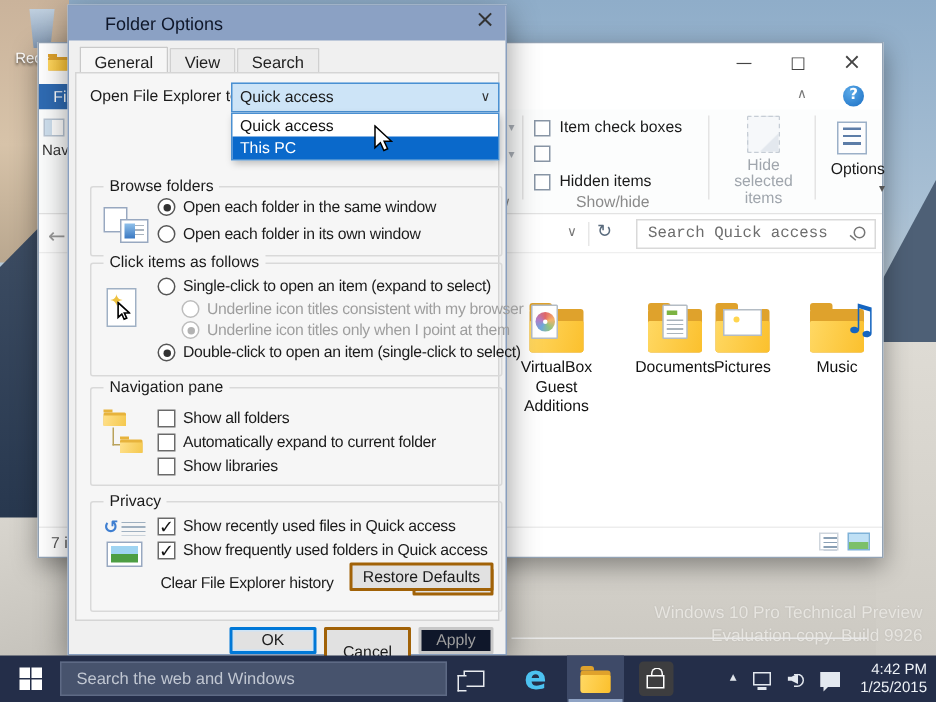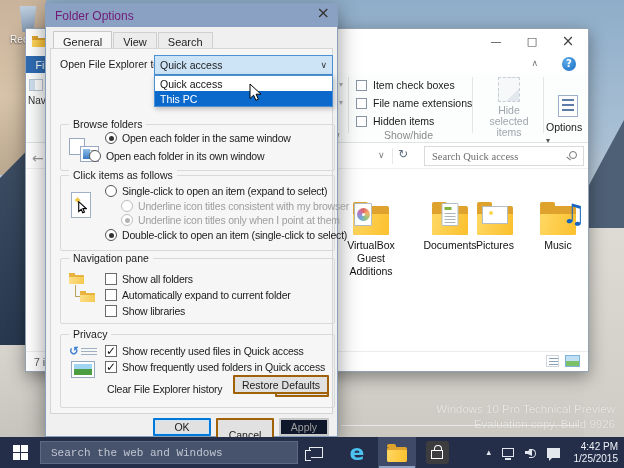--- a/index.html
+++ b/index.html
@@ -63,51 +63,51 @@
   .x-ribbon{position:absolute;left:0;top:44px;right:0;height:70px;background:#fcfdfd;border-bottom:1px solid #e3e3e3}
   .x-sep{position:absolute;top:4px;height:56px;width:1px;background:#e4e4e4}
   .x-cvrow{position:absolute;left:300px;display:flex;align-items:center;gap:2px;color:#b9bfc7}
   .x-cvbox{width:11px;height:11px;border:1px solid #c4cad2;background:#eef1f4}
   .x-cvrow .g-tri{font-size:8px;color:#aab0b8}
   .x-rchk{position:absolute;left:330px;display:flex;align-items:center;gap:6px;font-size:10.5px;color:#1a1a1a}
   .x-grplbl{position:absolute;top:56px;font-size:10.5px;color:#8a8a8a}
   .x-hide{position:absolute;left:452px;top:2px;width:62px;text-align:center;color:#a0a6ad}
   .x-hide-ico{width:22px;height:25px;margin:2px auto 3px;border:1px dashed #c6cdd5;background:linear-gradient(135deg,#f6f8fa 72%,#e3e8ee 72%);border-radius:1px}
   .x-hide-l{font-size:10.5px;line-height:11px}
-  .x-opts{position:absolute;left:520px;top:20px;width:44px;text-align:left}
+  .x-opts{position:absolute;left:520px;top:6px;width:44px;text-align:right}
   .x-opts-ico{width:20px;height:22px;margin:2px auto 4px;background:#fdfdfe;border:1px solid #9bb0c8;padding:3px 3px}
   .x-opts-ico i{display:block;height:100%;background:repeating-linear-gradient(180deg,#5d7da8 0 1.5px,transparent 1.5px 5px)}
   .x-opts-l{font-size:10.5px;color:#1a1a1a}
   .x-opts .g-tri{font-size:8px;color:#555}
   .x-addr{position:absolute;left:0;top:114px;right:0;height:26px;background:#fff;border-bottom:1px solid #efefef}
   .x-addr .g-chevd{position:absolute;left:352px;top:8px;font-size:9px;color:#777}
   .x-addr .g-refresh{position:absolute;left:372px;top:5px;font-size:12px;color:#5a6b7d}
   .x-addr-vline{position:absolute;left:366px;top:5px;height:16px;width:1px;background:#e7e7e7}
   .x-search{position:absolute;left:398px;top:3px;width:160px;height:20px;border:1px solid #d9d9d9;background:#fff}
-  .x-search input{position:absolute;inset:0;border:0;outline:none;padding-left:7px;font-family:Liberation Serif, serif;font-size:10.5px;color:#444;background:transparent;width:100%}
+  .x-search input{position:absolute;inset:0;border:0;outline:none;padding-left:7px;font-family:Liberation Mono, monospace;font-size:10.5px;color:#444;background:transparent;width:100%}
   .x-search input::placeholder{color:#6d6d6d;opacity:1}
   .mag{position:absolute;right:6px;top:4px;width:8px;height:8px;border:1.4px solid #767676;border-radius:50%}
   .mag::after{content:"";position:absolute;left:-4px;top:6px;width:5px;height:1.4px;background:#767676;transform:rotate(40deg)}
   .x-content{position:absolute;left:0;top:140px;right:0;bottom:20px;background:#fff}
   .tile{position:absolute;width:66px;top:33px;text-align:center}
   .tile-label{margin-top:4px;font-size:10.5px;line-height:13px;color:#111}
   .x-divider{position:absolute;left:315px;right:10px;top:256px;height:1px;background:#e9e9e9}
   .x-status{position:absolute;left:0;bottom:0;right:0;height:20px;background:#fff;border-top:1px solid #ededed}
   .x-status-txt{position:absolute;left:8px;top:4px;font-size:10.5px;color:#555}
   .x-views{position:absolute;right:8px;top:3px;display:flex;gap:6px}
   .v-details{width:13px;height:12px;border:1px solid #cfd6dd;background:repeating-linear-gradient(180deg,#8aa0b5 1px 2px,transparent 2px 4px);background-size:9px 100%;background-position:2px 1px;background-repeat:no-repeat}
   .v-thumb{width:15px;height:12px;border:1px solid #7fb2d8;background:linear-gradient(180deg,#bfe0f5 55%,#7cc069 55%)}
   .x-navbtn{position:absolute;left:3px;top:50px;width:14px;height:12px;border:1px solid #b9c6d4;background:linear-gradient(90deg,#cfe0ef 40%,#fff 40%)}
   .x-navlbl{position:absolute;left:2px;top:66px;width:20px;overflow:hidden;font-size:10px;line-height:11px;color:#333;white-space:nowrap}
   .x-back{position:absolute;left:6px;top:122px;color:#9a9a9a;font-size:14px}
 
   
   .dlg{position:absolute;left:45px;top:3px;width:293px;height:434px;background:#f0f0f0;border:1px solid #899fbe;box-shadow:0 6px 20px rgba(0,0,0,.42);z-index:20}
   .d-title{position:absolute;left:0;top:0;right:0;height:23px;background:#8ba1c4;display:flex;align-items:center}
-  .d-title-txt{margin-left:9px;font-size:12px;color:#701a75}
+  .d-title-txt{margin-left:24px;font-size:12px;color:#0f172a}
   .d-close{position:absolute;right:7px;top:1px;font-size:16px;color:#333}
   .d-tabs{position:absolute;left:7px;top:28px;display:flex}
   .d-tab{padding:3px 9px 4px;font-size:11px;border:1px solid #d0d0d0;border-bottom:none;background:#ececec;color:#222;margin-right:1px;border-radius:1px 1px 0 0}
   .d-tab.active{background:#f6f6f6;position:relative;top:-1px;padding-top:4px;border-color:#c9c9c9}
   .d-page{position:absolute;left:4px;right:4px;top:44px;height:366px;background:#f6f6f6;border:1px solid #d5d5d5}
   .d-row-open{position:absolute;left:9px;top:9px;font-size:10.5px}
   .combo{position:absolute;left:103px;top:6px;width:179px;height:20px;background:#cde4f7;border:1px solid #4a90d2;display:flex;align-items:center;padding-left:5px;font-size:10.5px}
   .combo .g-chevd{position:absolute;right:5px;top:5px;font-size:9px;color:#333}
   .droplist{position:absolute;left:103px;top:26px;width:179px;background:#fff;border:1px solid #4a90d2;z-index:8;box-shadow:1px 2px 5px rgba(0,0,0,.25)}
   .drop-item{height:15px;display:flex;align-items:center;padding-left:5px;font-size:10.5px;color:#111}
@@ -148,21 +148,21 @@
   .ico-priv .photo i{display:block;width:100%;height:100%;background:linear-gradient(180deg,#9fd4f2 50%,#4d9e43 50%)}
 
   
   .taskbar{position:absolute;left:0;bottom:0;right:0;height:31px;background:#242e49;z-index:50}
   .tb-start{position:absolute;left:0;top:0;width:40px;height:31px;display:flex;align-items:center;justify-content:center}
   .winlogo{position:relative;width:15px;height:15px}
   .winlogo i{position:absolute;width:7px;height:7px;background:#fff}
   .winlogo i:nth-child(1){left:0;top:0}.winlogo i:nth-child(2){right:0;top:0}
   .winlogo i:nth-child(3){left:0;bottom:0}.winlogo i:nth-child(4){right:0;bottom:0}
   .tb-search{position:absolute;left:40px;top:4px;width:258px;height:23px;background:#47536d;border:1px solid #5e6a85}
-  .tb-search input{position:absolute;inset:0;width:100%;background:transparent;border:0;outline:none;color:#c9ced8;font-family:Liberation Mono, monospace;font-size:11px;padding-left:10px}
+  .tb-search input{position:absolute;inset:0;width:100%;background:transparent;border:0;outline:none;color:#c9ced8;font-family:Liberation Sans, sans-serif;font-size:11px;padding-left:10px}
   .tb-search input::placeholder{color:#c1c7d2;opacity:1}
   .tb-ico{position:absolute;top:0;height:31px;display:flex;align-items:center;justify-content:center}
   .tb-tv{left:302px;width:28px}
   .tv-rect{position:relative;width:14px;height:11px;border:1.5px solid #e8ebf0;background:transparent}
   .tv-rect::before{content:"";position:absolute;left:-5px;top:2px;width:5px;height:9px;border:1.5px solid #e8ebf0;border-right:none;background:#242e49}
   .tb-ie{left:340px;width:34px;color:#4cc2f1;font-size:22px;font-weight:bold}
   .tb-exp{left:378px;width:38px;background:#3e4a68}
   .tb-exp::after{content:"";position:absolute;left:1px;right:1px;bottom:0;height:2px;background:#8fa3c4}
   .tb-exp .folder{width:24px;height:19px}
   .tb-exp .f-back::before{width:9px;height:3px;top:-3px}
@@ -250,21 +250,20 @@
         </div>
       <div class="x-grplbl" style="left:300px">ew</div>
       <div class="x-sep" style="left:322px"></div>
 
       <div class="x-rchk" style="top:6px">
         <i class="rcbx"></i>
         <span>Item check boxes</span>
       </div>
       <div class="x-rchk" style="top:24px">
         <i class="rcbx"></i>
-        <span>File name extensions</span>
       </div>
       <div class="x-rchk" style="top:42px">
         <i class="rcbx"></i>
         <span>Hidden items</span>
       </div>
       <div class="x-grplbl" style="left:358px">Show/hide</div>
       <div class="x-sep" style="left:446px"></div>
 
       <div class="x-hide">
         <div class="x-hide-ico"></div>
@@ -367,21 +366,21 @@
       <div class="grp" style="top:75px;height:47px">
         <span class="grp-title">Browse folders</span>
         <span class="ico-browse">
             <i class="w1"></i>
             <i class="w2"></i>
           </span>
         <div class="row" style="left:44px;top:7px">
           <i class="rb sel"></i>
           <span>Open each folder in the same window</span>
         </div>
-        <div class="row" style="left:28px;top:25px">
+        <div class="row" style="left:44px;top:25px">
           <i class="rb"></i>
           <span>Open each folder in its own window</span>
         </div>
       </div>
 
       <div class="grp" style="top:126px;height:76px">
         <span class="grp-title">Click items as follows</span>
         <span class="ico-click">
           <span class="star">✦</span>
           <svg width="9" height="13" viewBox="0 0 13 19">

